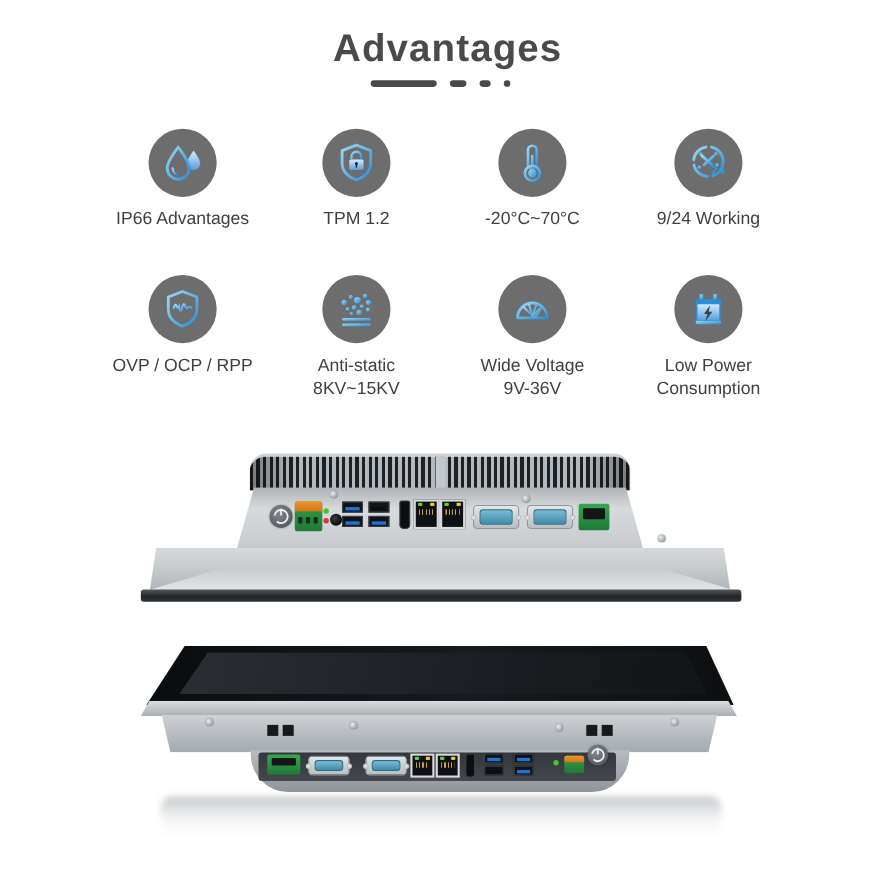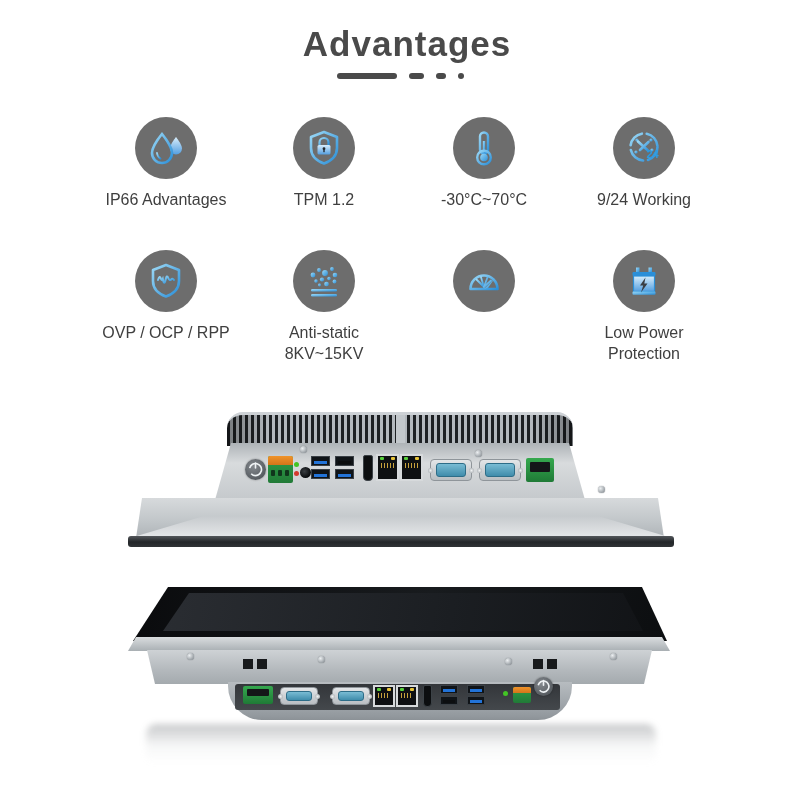--- a/index.html
+++ b/index.html
@@ -137,21 +137,21 @@
         <circle cx="20" cy="29.5" r="3.8" fill="url(#bg1)"></circle>
         <g stroke="url(#bg1)" stroke-width="2" stroke-linecap="round">
           <line x1="27.5" y1="7" x2="32.5" y2="7"></line>
           <line x1="27.5" y1="10.5" x2="32.5" y2="10.5"></line>
           <line x1="27.5" y1="14" x2="32.5" y2="14"></line>
           <line x1="27.5" y1="17.5" x2="32.5" y2="17.5"></line>
           <line x1="27.5" y1="21" x2="32.5" y2="21"></line>
         </g>
       </svg>
     </div>
-    <div class="flabel">-30°C~70°C</div>
+    <div class="flabel">-20°C~70°C</div>
   </div>
 
   <div class="feature" style="left:564px;top:117px">
     <div class="fcircle">
       <svg width="40" height="40" viewBox="0 0 40 40">
         <circle cx="20" cy="19" r="13.5" fill="none" stroke="url(#bg1)" stroke-width="2.6" stroke-dasharray="17 5" stroke-linecap="round"></circle>
         <g fill="url(#bg1)">
           <circle cx="13" cy="12" r="1.6"></circle>
             <circle cx="27" cy="12" r="1.6"></circle>
           <circle cx="12" cy="24" r="1.6"></circle>
@@ -207,35 +207,37 @@
         <path d="M6.5 28 a13.5 13.5 0 0 1 27 0 Z" fill="none" stroke="url(#bg1)" stroke-width="2.6" stroke-linejoin="round"></path>
         <g stroke="url(#bg1)" stroke-width="1.8" stroke-linecap="round">
           <line x1="20" y1="26" x2="12.5" y2="18.5"></line>
           <line x1="20" y1="26" x2="17" y2="16"></line>
           <line x1="20" y1="26" x2="23.5" y2="16.5"></line>
           <line x1="20" y1="26" x2="27" y2="19.5"></line>
         </g>
         <path d="M20 28 L30.5 17.5 L24 27 Z" fill="url(#bg1)"></path>
       </svg>
     </div>
+    <div class="flabel">Wide Voltage
+9V-36V</div>
   </div>
 
   <div class="feature" style="left:564px;top:250px">
     <div class="fcircle">
       <svg width="40" height="40" viewBox="0 0 40 40">
         <rect x="12" y="6.5" width="3.5" height="5" fill="url(#bg1)"></rect>
         <rect x="24.5" y="6.5" width="3.5" height="5" fill="url(#bg1)"></rect>
         <rect x="8.5" y="11" width="23" height="4" rx="1" fill="#2b8fd8"></rect>
         <rect x="9.5" y="15" width="21" height="15.5" fill="url(#bg2)" stroke="#2b8fd8" stroke-width="1.2"></rect>
         <rect x="8.5" y="30.5" width="23" height="3.2" rx="1" fill="url(#bg1)"></rect>
         <path d="M21.5 16.5 l-5.5 8 h3.2 l-2.2 7 l6.5 -9 h-3.2 z" fill="#3a3f45"></path>
       </svg>
     </div>
     <div class="flabel">Low Power
-Protection</div>
+Consumption</div>
   </div>
 
   <div class="photo" style="left:128px;top:390px;width:546px;height:160px">
     <div class="heatsink" style="left:99px;top:22px;width:346px;height:34px">
       <div class="hs-cross-v" style="left:169px;top:0;width:9px;height:30px"></div>
     </div>
     <div class="rearbody" style="left:87px;top:53px;width:370px;height:57px"></div>
     <div class="screw" style="left:172px;top:56px"></div>
     <div class="screw" style="left:347px;top:60px"></div>
 

